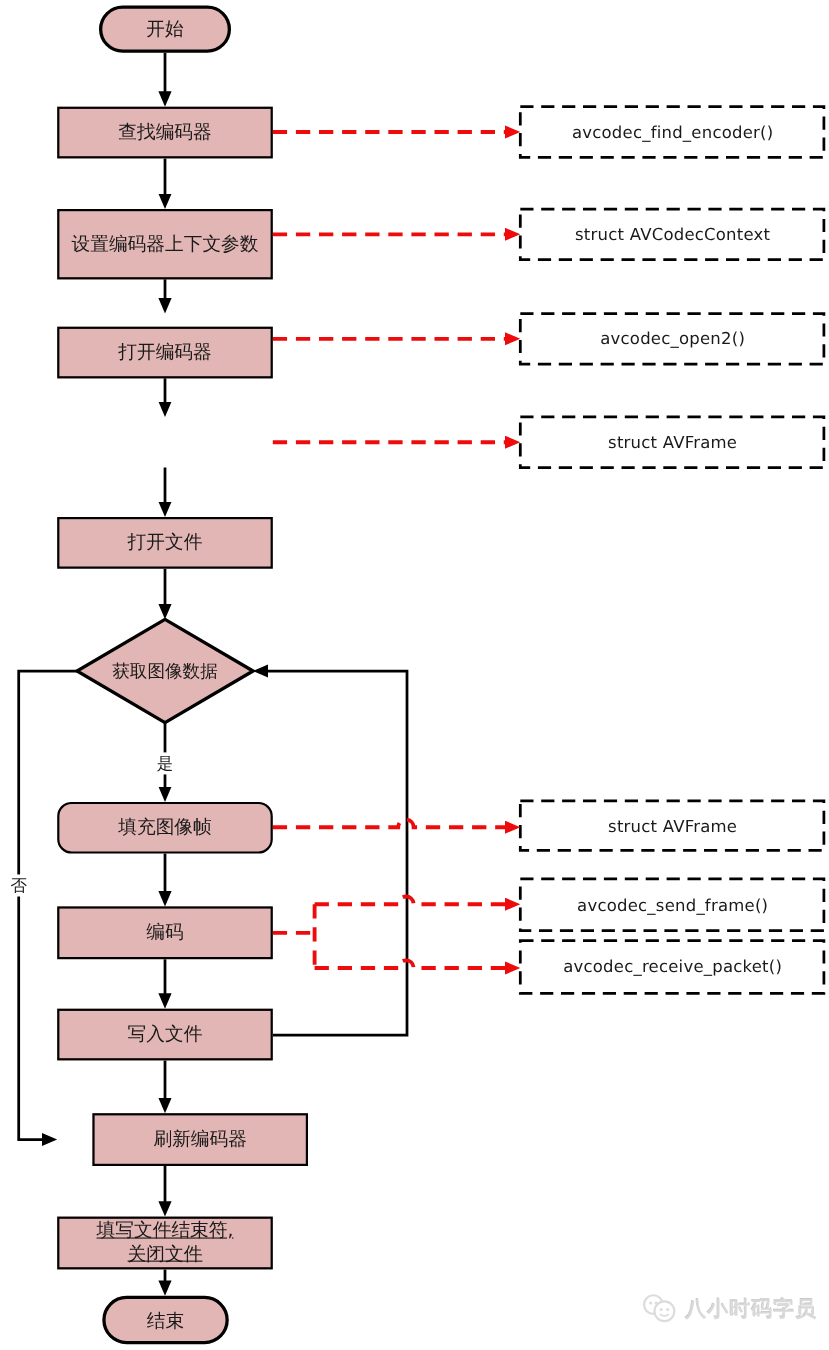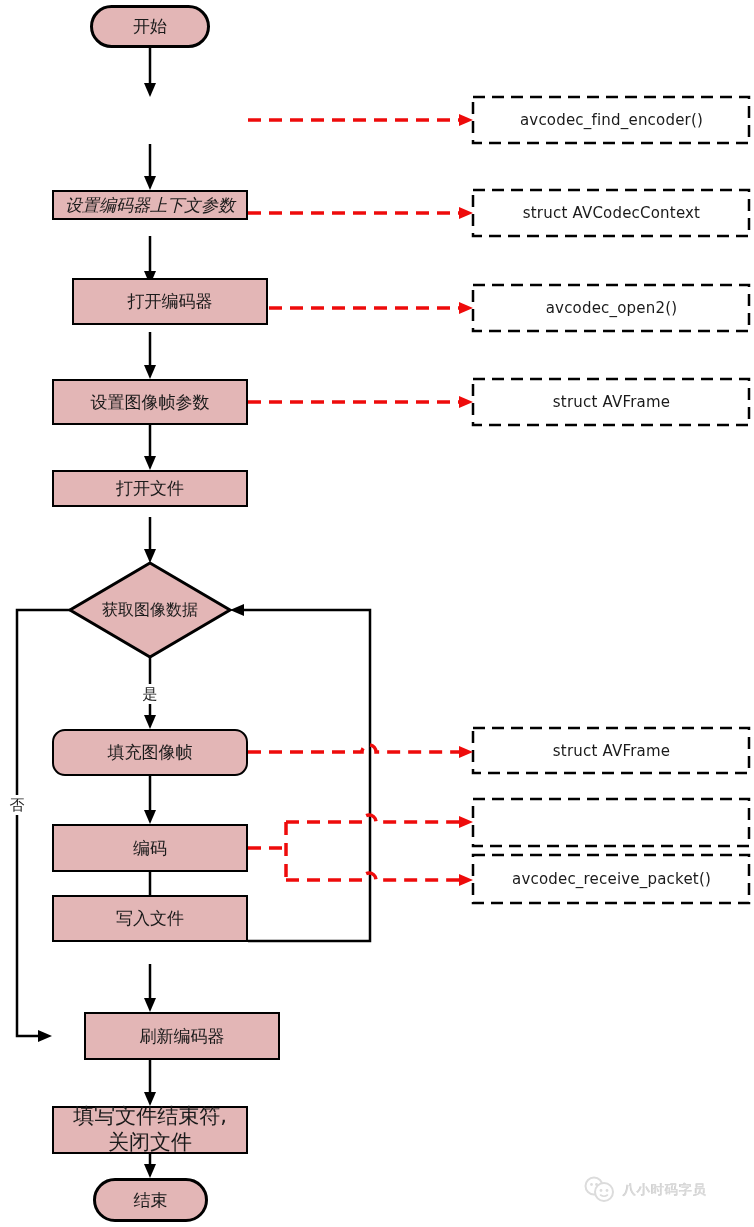--- a/index.html
+++ b/index.html
@@ -43,21 +43,21 @@
     font-size:15px;letter-spacing:0.2px;
   }
   .branch-label{
     position:absolute;background:#ffffff;display:flex;align-items:center;justify-content:center;
     font-size:15px;width:22px;height:20px;
   }
   .watermark{
     position:absolute;left:584px;top:1176px;display:flex;align-items:center;gap:7px;
   }
   .wm-text{
-    font-size:13px;letter-spacing:1px;color:var(--wm);
+    font-size:19px;letter-spacing:1px;color:var(--wm);
     text-shadow:1px 1px 0 #ffffff,-0.5px -0.5px 0 #c9c9c9;
     font-weight:bold;
   }
 </style>
 </head>
 <body>
 
 <div class="stage">
 
   <svg class="layer" width="754" height="1227" viewBox="0 0 754 1227">
@@ -102,41 +102,42 @@
     <path class="edge-red" d="M286,822 V880"></path>
     <path class="edge-red" d="M286,822 L362,822 A7,7 0 0 1 376,822 L461,822" marker-end="url(#mR)"></path>
     <path class="edge-red" d="M286,880 L362,880 A7,7 0 0 1 376,880 L461,880" marker-end="url(#mR)"></path>
 
     <polygon class="diamond" points="150,563 230,610 150,657 70,610"></polygon>
   </svg>
 
   <div class="pill" style="left:90px;top:5px;width:120px;height:43px;">开始</div>
   <div class="pill" style="left:93px;top:1178px;width:115px;height:44px;">结束</div>
 
-  <div class="node" style="top:190px;height:30px;font-style:italic;">设置编码器上下文参数</div>
-  <div class="node" style="top:278px;height:47px;margin-left:20px;">打开编码器</div>
-  <div class="node" style="top:379px;height:46px;">设置图像帧参数</div>
-  <div class="node" style="top:470px;height:37px;">打开文件</div>
+  <div class="node" style="top:97px;height:47px;">查找编码器</div>
+  <div class="node" style="top:190px;height:64px;">设置编码器上下文参数</div>
+  <div class="node" style="top:297px;height:47px;">打开编码器</div>
+  <div class="node" style="top:470px;height:47px;">打开文件</div>
   <div class="node" style="top:729px;height:47px;border-radius:13px;">填充图像帧</div>
   <div class="node" style="top:824px;height:48px;">编码</div>
-  <div class="node" style="top:895px;height:47px;">写入文件</div>
+  <div class="node" style="top:917px;height:47px;">写入文件</div>
   <div class="node" style="top:1012px;height:48px;margin-left:32px;">刷新编码器</div>
-  <div class="node" style="top:1106px;height:48px;font-size:21px;">填写文件结束符,
+  <div class="node" style="top:1106px;height:48px;font-size:17px;text-decoration:underline;">填写文件结束符,
 关闭文件</div>
 
   <div class="decision-label">获取图像数据</div>
 
   <div class="branch-label" style="left:139px;top:684px;">是</div>
   <div class="branch-label" style="left:6px;top:795px;">否</div>
 
   <div class="api-label" style="top:190px;height:46px;">struct AVCodecContext</div>
   <div class="api-label" style="top:97px;height:46px;">avcodec_find_encoder()</div>
   <div class="api-label" style="top:285px;height:46px;">avcodec_open2()</div>
   <div class="api-label" style="top:379px;height:46px;">struct AVFrame</div>
   <div class="api-label" style="top:728px;height:45px;">struct AVFrame</div>
+  <div class="api-label" style="top:799px;height:47px;">avcodec_send_frame()</div>
   <div class="api-label" style="top:855px;height:48px;">avcodec_receive_packet()</div>
 
   <div class="watermark">
     <svg width="32" height="28" viewBox="0 0 32 28">
       <circle cx="10" cy="10" r="8.5" fill="#ffffff" stroke="#dcdcdc" stroke-width="2"></circle>
       <circle cx="7.5" cy="8.5" r="1.4" fill="#dcdcdc"></circle>
       <circle cx="12.5" cy="8.5" r="1.4" fill="#dcdcdc"></circle>
       <circle cx="20" cy="16" r="9" fill="#ffffff" stroke="#dcdcdc" stroke-width="2"></circle>
       <circle cx="17" cy="14.5" r="1.4" fill="#dcdcdc"></circle>
       <circle cx="23" cy="14.5" r="1.4" fill="#dcdcdc"></circle>

